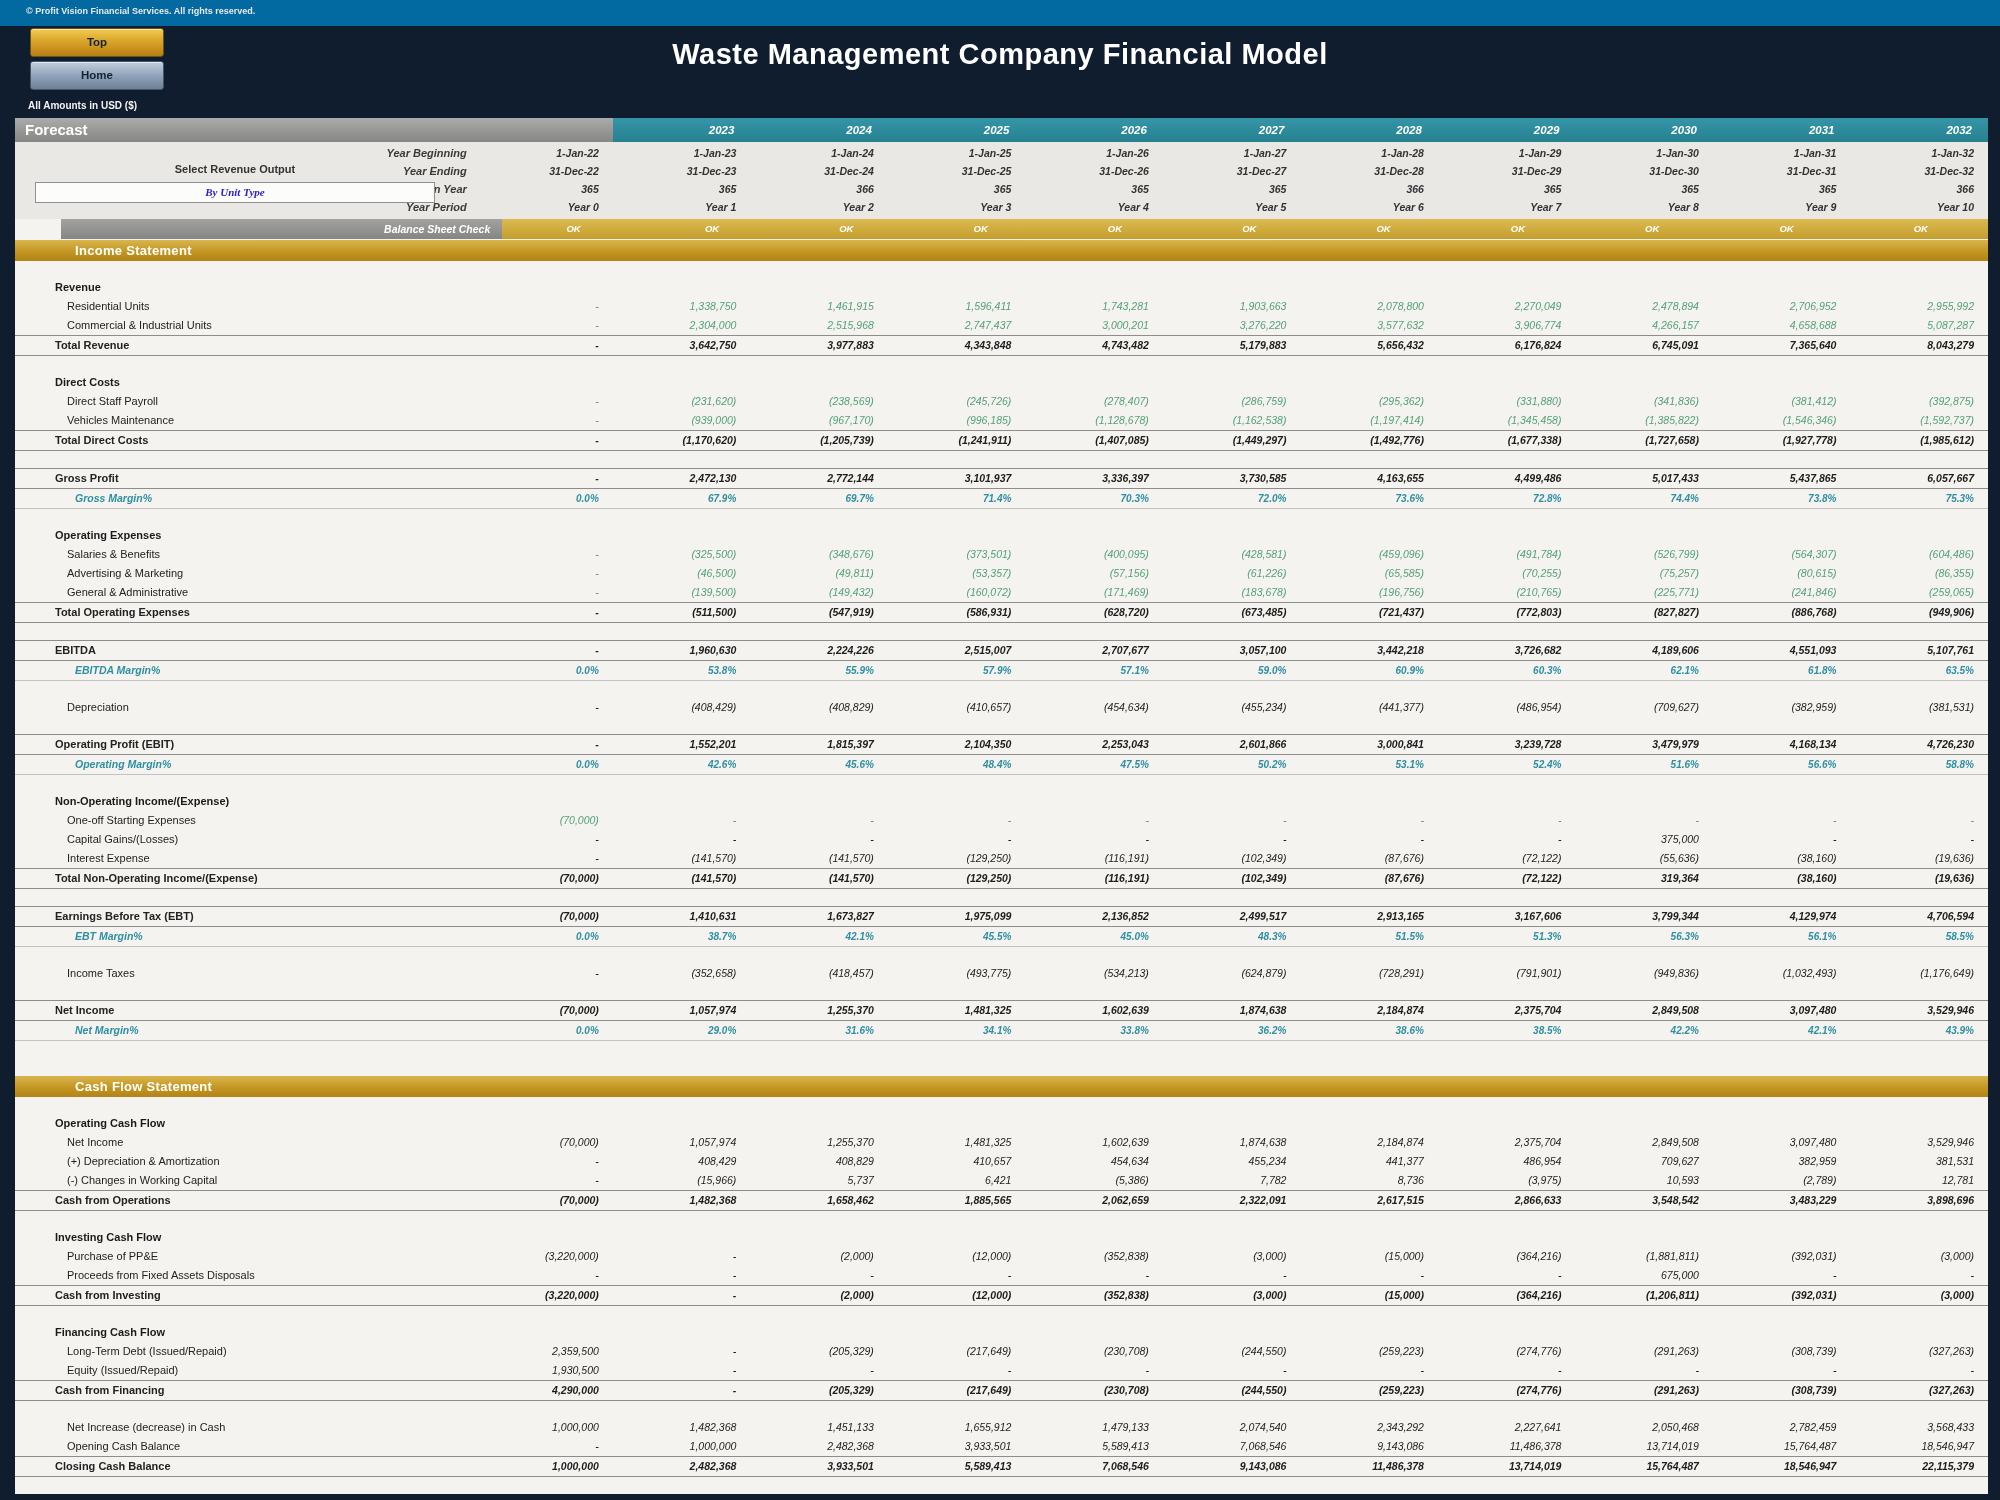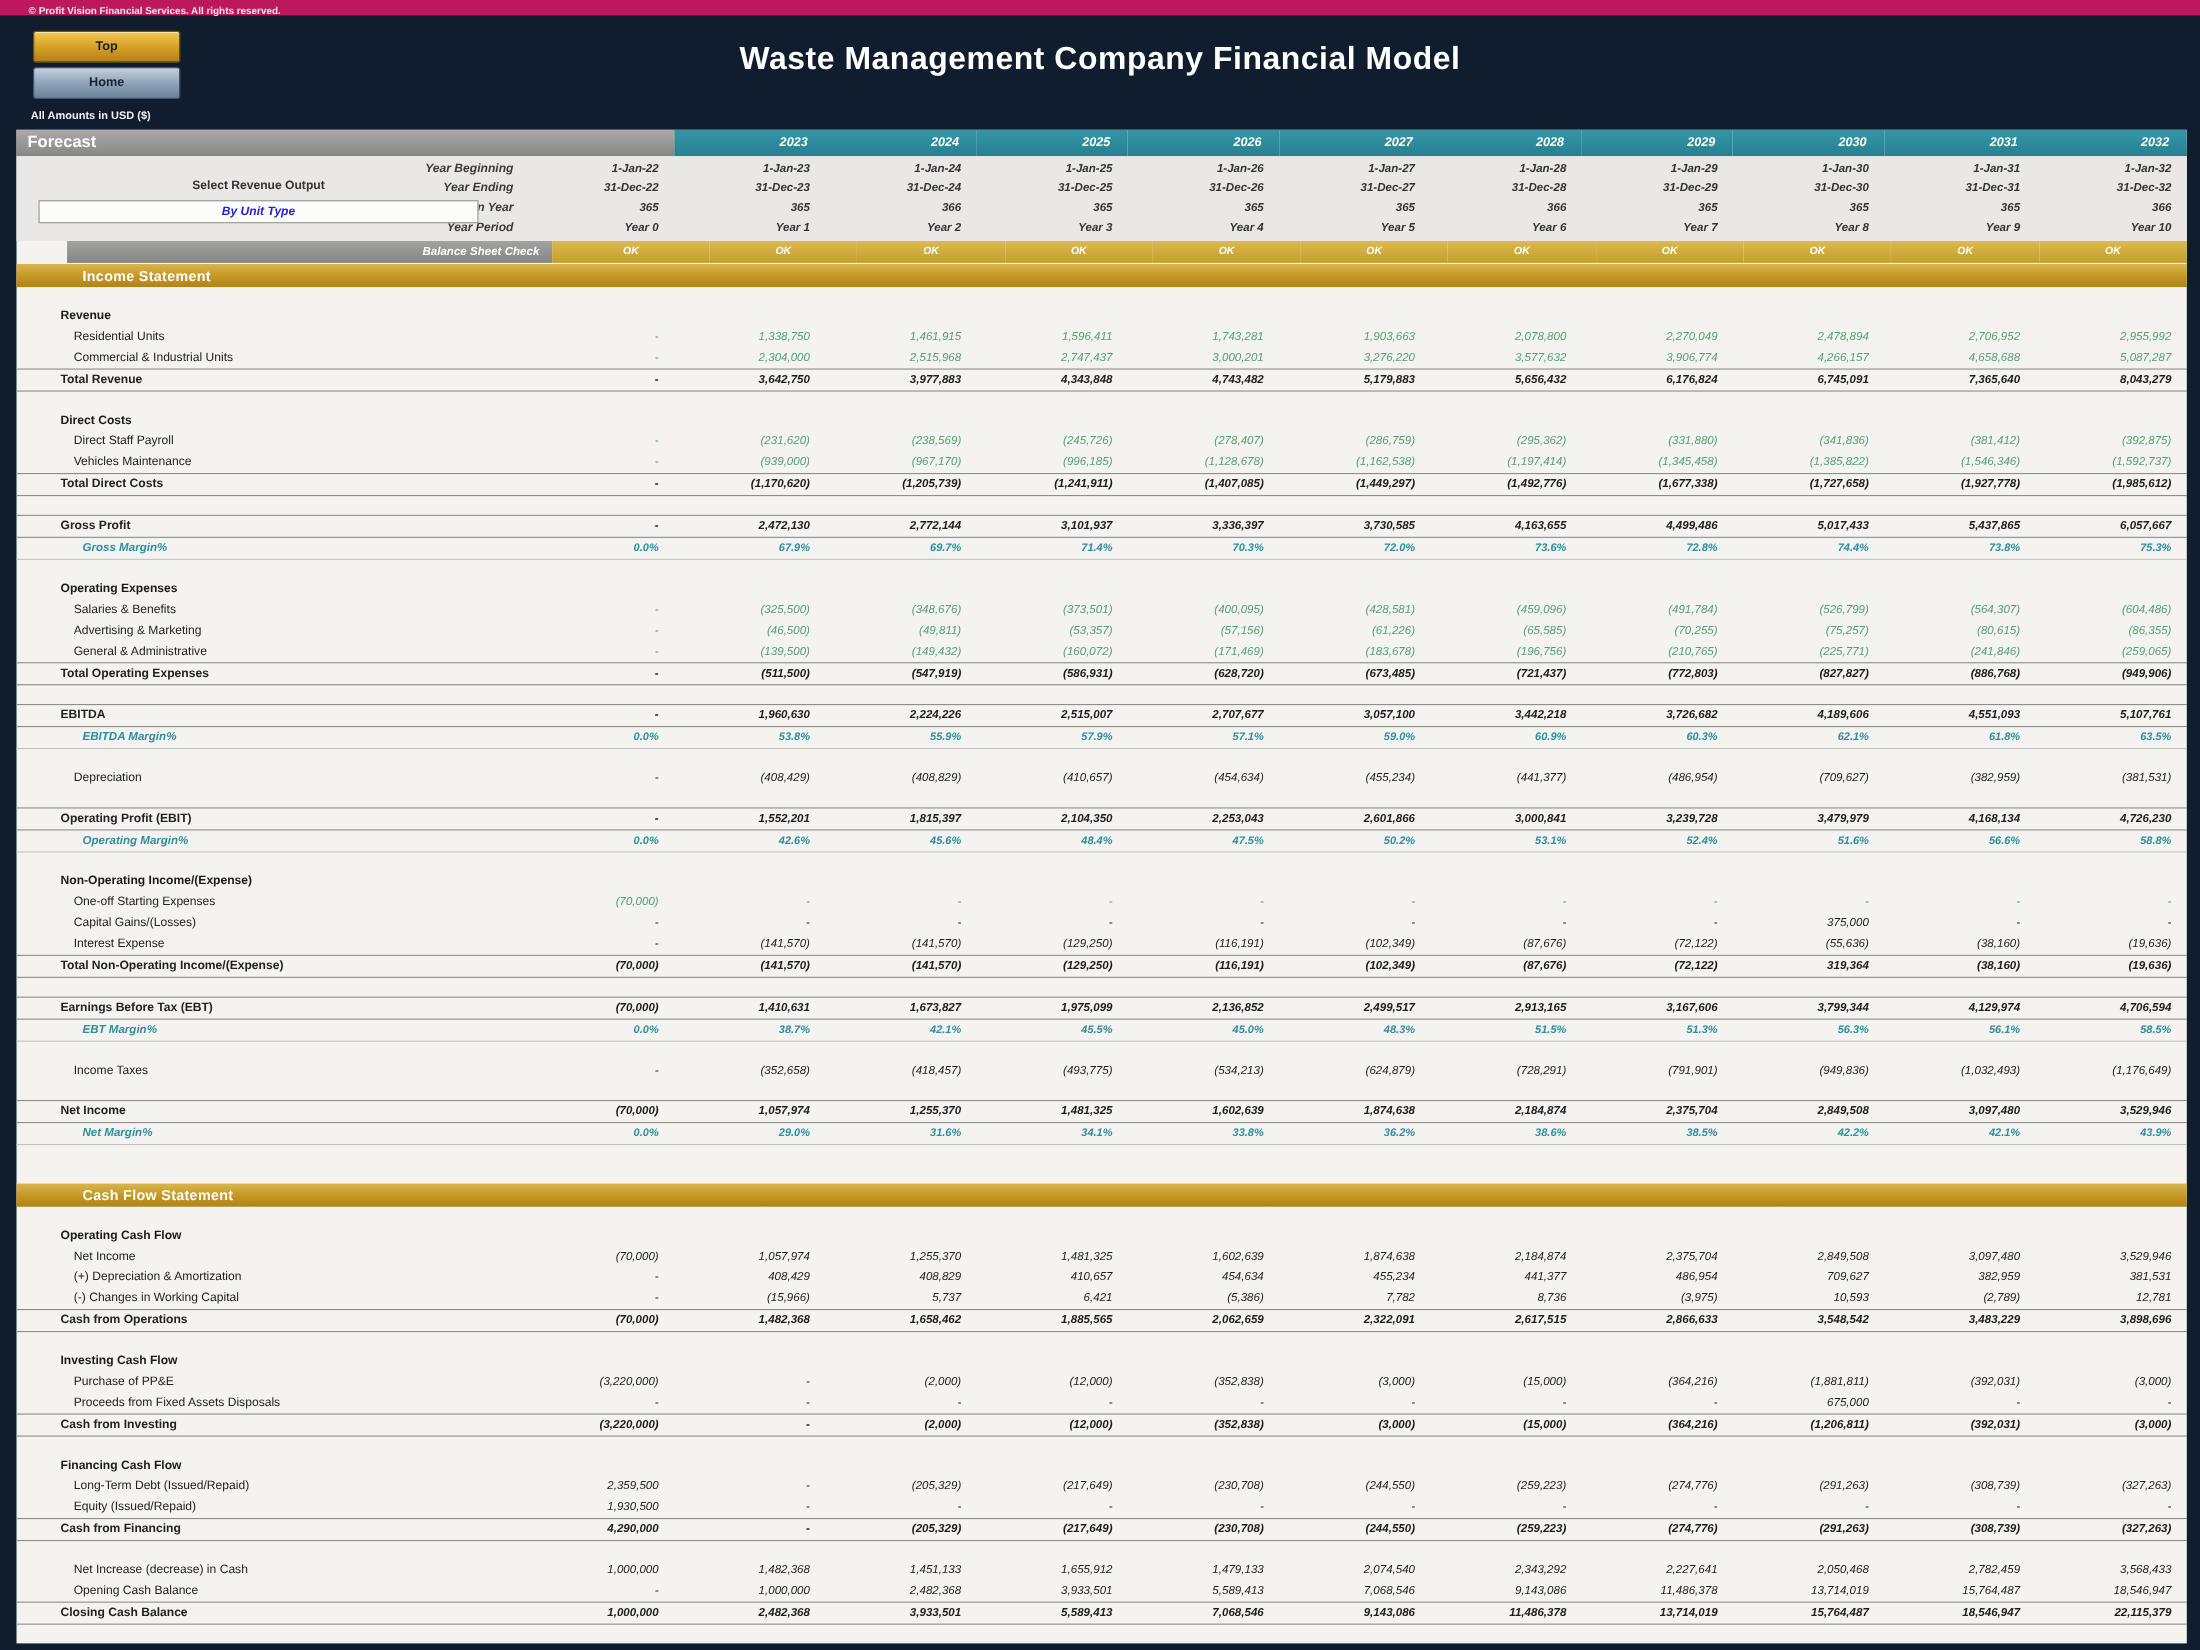--- a/index.html
+++ b/index.html
@@ -1,18 +1,18 @@
 <!DOCTYPE html>
 <html><head>
 <meta charset="utf-8">
 <style>
   html,body{margin:0;padding:0;background:#0f1b2b;}
   .page{position:relative;width:2000px;height:1500px;background:#101d2e;overflow:hidden;
         font-family:"Liberation Sans",sans-serif;}
-  .topstrip{position:absolute;left:0;top:0;width:100%;height:14px;background:#be185d;}
+  .topstrip{position:absolute;left:0;top:0;width:100%;height:26px;background:#0369a1;}
   .topstrip span{font-size:9px;color:#e8e8e8;padding-left:26px;line-height:14px;display:inline-block;font-weight:bold;}
   .hdr{position:absolute;left:0;top:14px;width:100%;height:104px;}
   .btn{position:absolute;left:30px;width:132px;height:27px;border-radius:3px;text-align:center;
        line-height:27px;font-size:11.5px;font-weight:bold;color:#152232;cursor:pointer;}
   .btn.gold{top:14px;background:linear-gradient(180deg,#f3cb55 0%,#d9a52a 45%,#b97f12 100%);
        border:1px solid #6b5510;box-shadow:inset 0 1px 0 rgba(255,255,255,.55);}
   .btn.blue{top:47px;background:linear-gradient(180deg,#c3cfdd 0%,#8ba0b6 55%,#6d8096 100%);
        border:1px solid #43556b;box-shadow:inset 0 1px 0 rgba(255,255,255,.5);}
   .title{position:absolute;left:0;top:24px;width:100%;text-align:center;color:#ffffff;
          font-size:29px;font-weight:bold;letter-spacing:.5px;}
@@ -28,21 +28,21 @@
   
   .metawrap{position:relative;background:#e9e8e5;padding:2px 0 3px 0;}
   .meta{height:18px;}
   .meta .mlbl{font-size:11px;font-weight:bold;font-style:italic;color:#3a3a3a;text-align:right;line-height:18px;}
   .meta .mval{font-size:10.5px;font-weight:bold;font-style:italic;color:#333;text-align:right;
               padding-right:14px;line-height:18px;}
   .sel-label{position:absolute;left:20px;top:21px;width:400px;text-align:center;font-size:11px;
              font-weight:bold;color:#333;}
   .sel-box{position:absolute;left:20px;top:40px;width:398px;height:19px;background:#fcfcfb;
            border:1px solid #8f8f8d;text-align:center;line-height:19px;font-size:11px;
-           font-weight:bold;font-style:italic;color:#2a22cc;cursor:pointer;}
+           font-weight:bold;font-style:italic;color:#2a22cc;cursor:pointer;font-family:Liberation Serif, serif;}
   
   .bsc{height:20px;margin-left:46px;}
   .bsc-lbl{background:linear-gradient(180deg,#a2a2a0,#858583);color:#fff;font-size:10.5px;
            font-weight:bold;font-style:italic;text-align:right;padding-right:12px;line-height:20px;}
   .okcell{background:linear-gradient(180deg,#dcba52,#c49d2c);color:#fff;font-size:9.5px;
           font-weight:bold;font-style:italic;text-align:center;line-height:20px;}
   
   .band{height:21px;background:linear-gradient(180deg,#d9b54e 0%,#c2941f 60%,#b1831a 100%);
         color:#ffffff;font-size:13px;font-weight:bold;line-height:21px;padding-left:60px;
         letter-spacing:.3px;margin-top:1px;}

